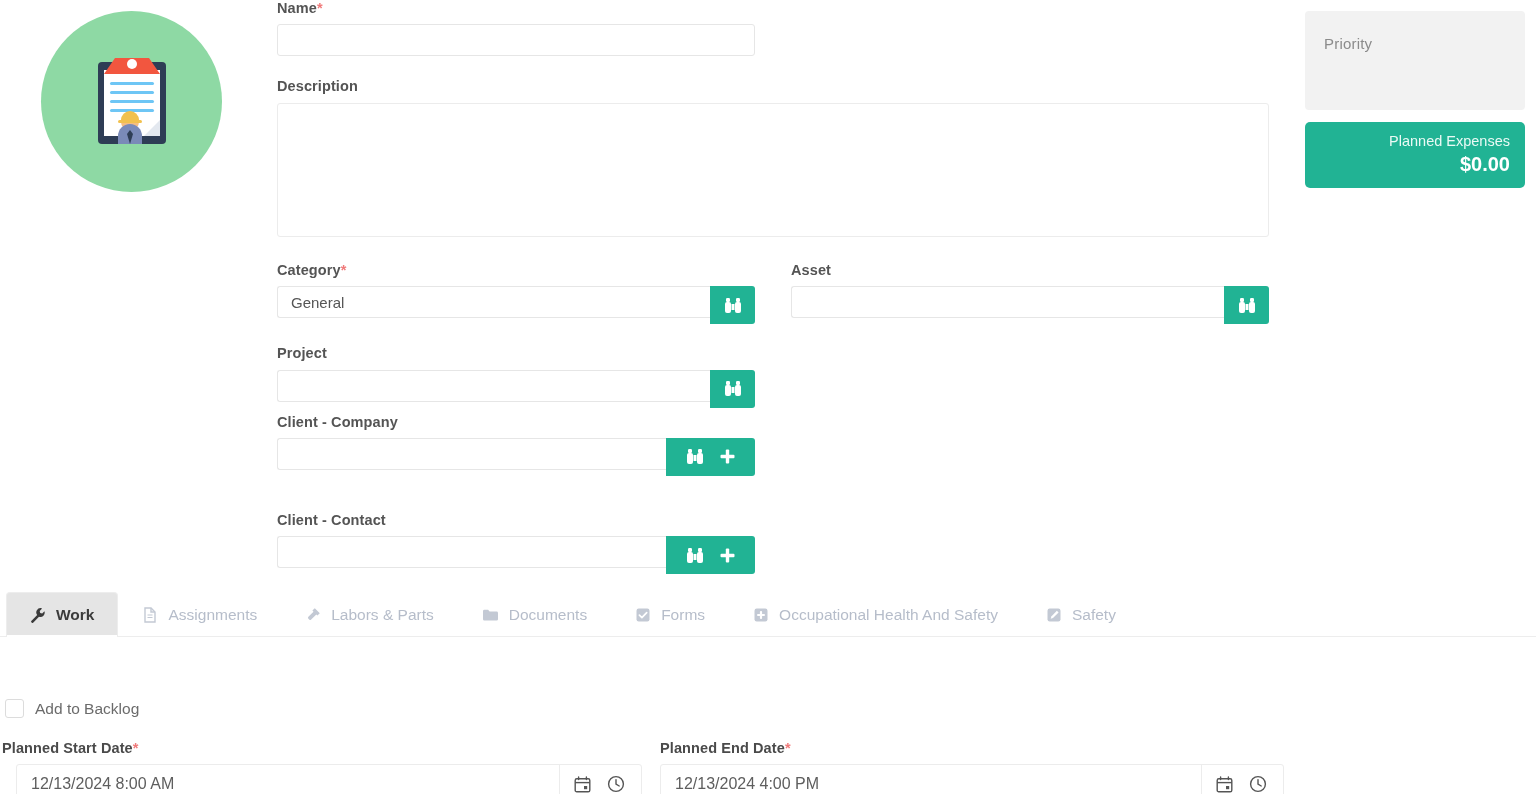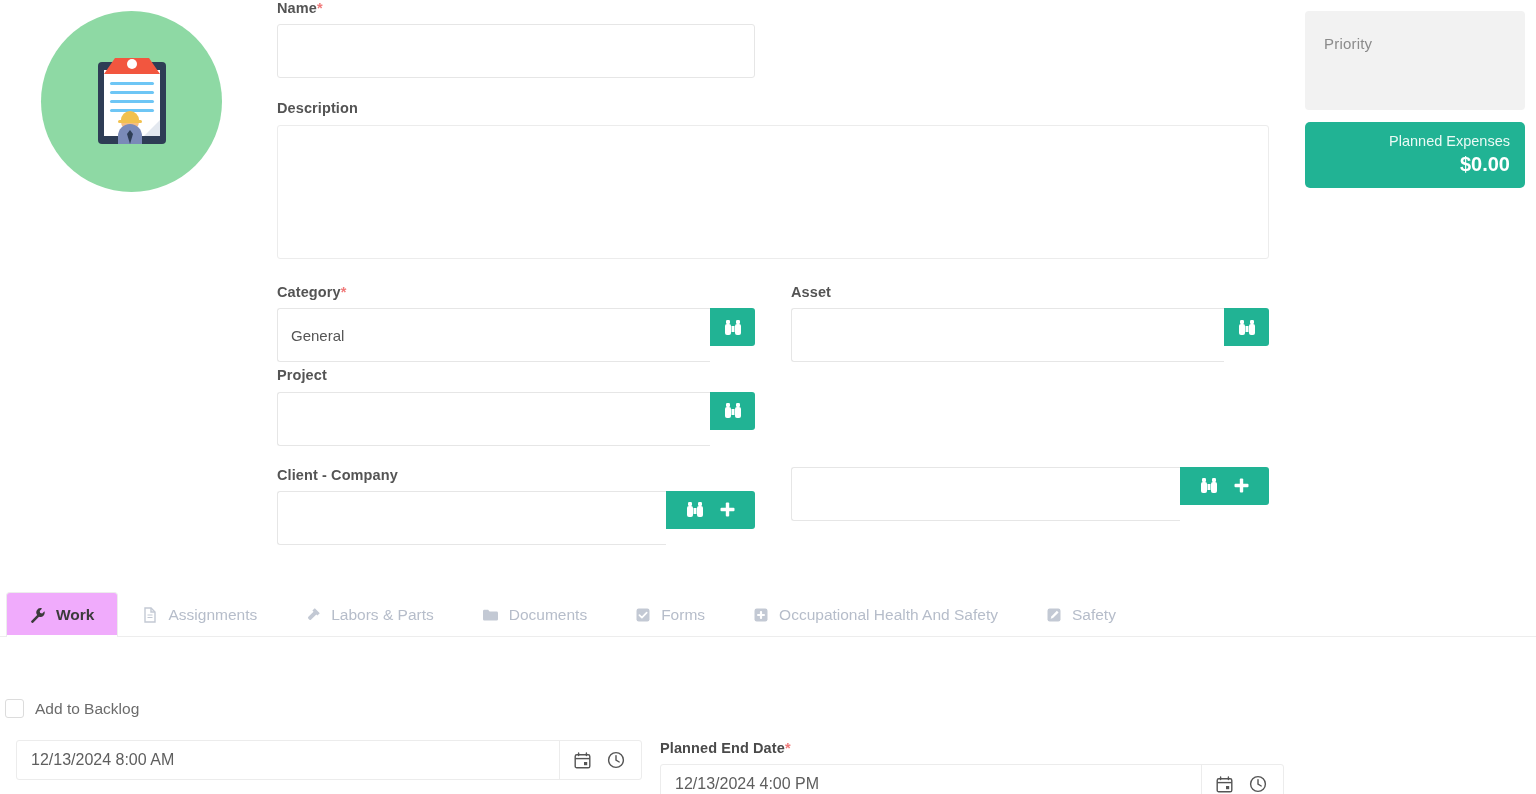--- a/index.html
+++ b/index.html
@@ -49,21 +49,21 @@
     font-weight: bold;
     color: #545454;
     margin-bottom: 7px;
     line-height: 1.2;
     letter-spacing: .1px;
   }
   .req { color: #f07a7a; font-weight: bold; }
 
   .text-input {
     width: 100%;
-    height: 54px;
+    height: 32px;
     border: 1px solid #e6e6e6;
     border-radius: 3px;
     background: #fff;
     font-size: 15px;
     color: #555;
     padding: 0 13px;
     font-family: "Liberation Sans", sans-serif;
     outline: none;
   }
   .text-input::placeholder { color: #9a9a9a; }
@@ -177,21 +177,21 @@
     background: transparent;
     border: 1px solid transparent;
     border-bottom: none;
     border-radius: 4px 4px 0 0;
     white-space: nowrap;
     position: relative;
   }
   .tab.active {
     color: #3b3b3b;
     font-weight: bold;
-    background: #f0abfc;
+    background: #e5e5e5;
     border-color: #ededed;
   }
   .tab.active::after {
     content: "";
     position: absolute;
     left: 0; right: 0; bottom: -1px;
     height: 2px;
     background: #fff;
   }
   .tab .ticon { display: flex; align-items: center; }
@@ -349,21 +349,21 @@
                 <rect x="3" y="1" width="4" height="4" rx="1.2" fill="#fff"></rect>
                 <rect x="13" y="1" width="4" height="4" rx="1.2" fill="#fff"></rect>
               </svg>
             </span>
           </button>
         </div>
       </div>
       <div class="col"></div>
     </div>
 
-    <div class="row2" style="margin-top:37px;">
+    <div class="row2" style="margin-top:6px;flex-direction:column;">
       <div class="col">
         <div class="field-label">Client - Company</div>
         <div class="lookup-group">
           <input class="text-input" type="text" value="" style="">
           <button class="lookup-btn dual">
             <span>
               <svg width="20" height="17" viewBox="0 0 20 17" aria-hidden="true">
                 <rect x="2" y="5" width="6" height="11" rx="2" fill="#fff"></rect>
                 <rect x="12" y="5" width="6" height="11" rx="2" fill="#fff"></rect>
                 <rect x="8.5" y="7" width="3" height="6" fill="#fff"></rect>
@@ -375,20 +375,21 @@
               <svg width="17" height="17" viewBox="0 0 17 17" aria-hidden="true">
                 <rect x="6.8" y="1.5" width="3.4" height="14" rx="1" fill="#fff"></rect>
                 <rect x="1.5" y="6.8" width="14" height="3.4" rx="1" fill="#fff"></rect>
               </svg>
             </span>
           </button>
         </div>
       </div>
 
       <div class="col">
+        <div class="field-label">Client - Contact</div>
         <div class="lookup-group">
           <input class="text-input" type="text" value="" style="">
           <button class="lookup-btn dual">
             <span>
               <svg width="20" height="17" viewBox="0 0 20 17" aria-hidden="true">
                 <rect x="2" y="5" width="6" height="11" rx="2" fill="#fff"></rect>
                 <rect x="12" y="5" width="6" height="11" rx="2" fill="#fff"></rect>
                 <rect x="8.5" y="7" width="3" height="6" fill="#fff"></rect>
                 <rect x="3" y="1" width="4" height="4" rx="1.2" fill="#fff"></rect>
                 <rect x="13" y="1" width="4" height="4" rx="1.2" fill="#fff"></rect>
@@ -503,20 +504,23 @@
 <div class="panel">
 
   <div class="backlog-row">
     <span class="cbox"></span>
     <span class="backlog-label">Add to Backlog</span>
   </div>
 
   <div class="dates-row">
 
     <div class="date-block">
+      <div class="date-label">
+        <span>Planned Start Date</span><span class="req">*</span>
+      </div>
       <div class="date-field" style="width:626px;margin-left:14px;">
         <input class="dinput" type="text" value="12/13/2024 8:00 AM" style="">
         <span class="date-btns">
           <span class="dicon">
             <svg width="17" height="17" viewBox="0 0 17 17" aria-hidden="true">
               <rect x="1.2" y="2.8" width="14.6" height="13" rx="1.6" fill="none" stroke="#555" stroke-width="1.4"></rect>
               <path d="M1.2 6.6h14.6" stroke="#555" stroke-width="1.4"></path>
               <path d="M4.6 1v2.6M12.4 1v2.6" stroke="#555" stroke-width="1.4" stroke-linecap="round"></path>
               <rect x="10" y="10" width="3.2" height="3.2" fill="#555"></rect>
             </svg>

